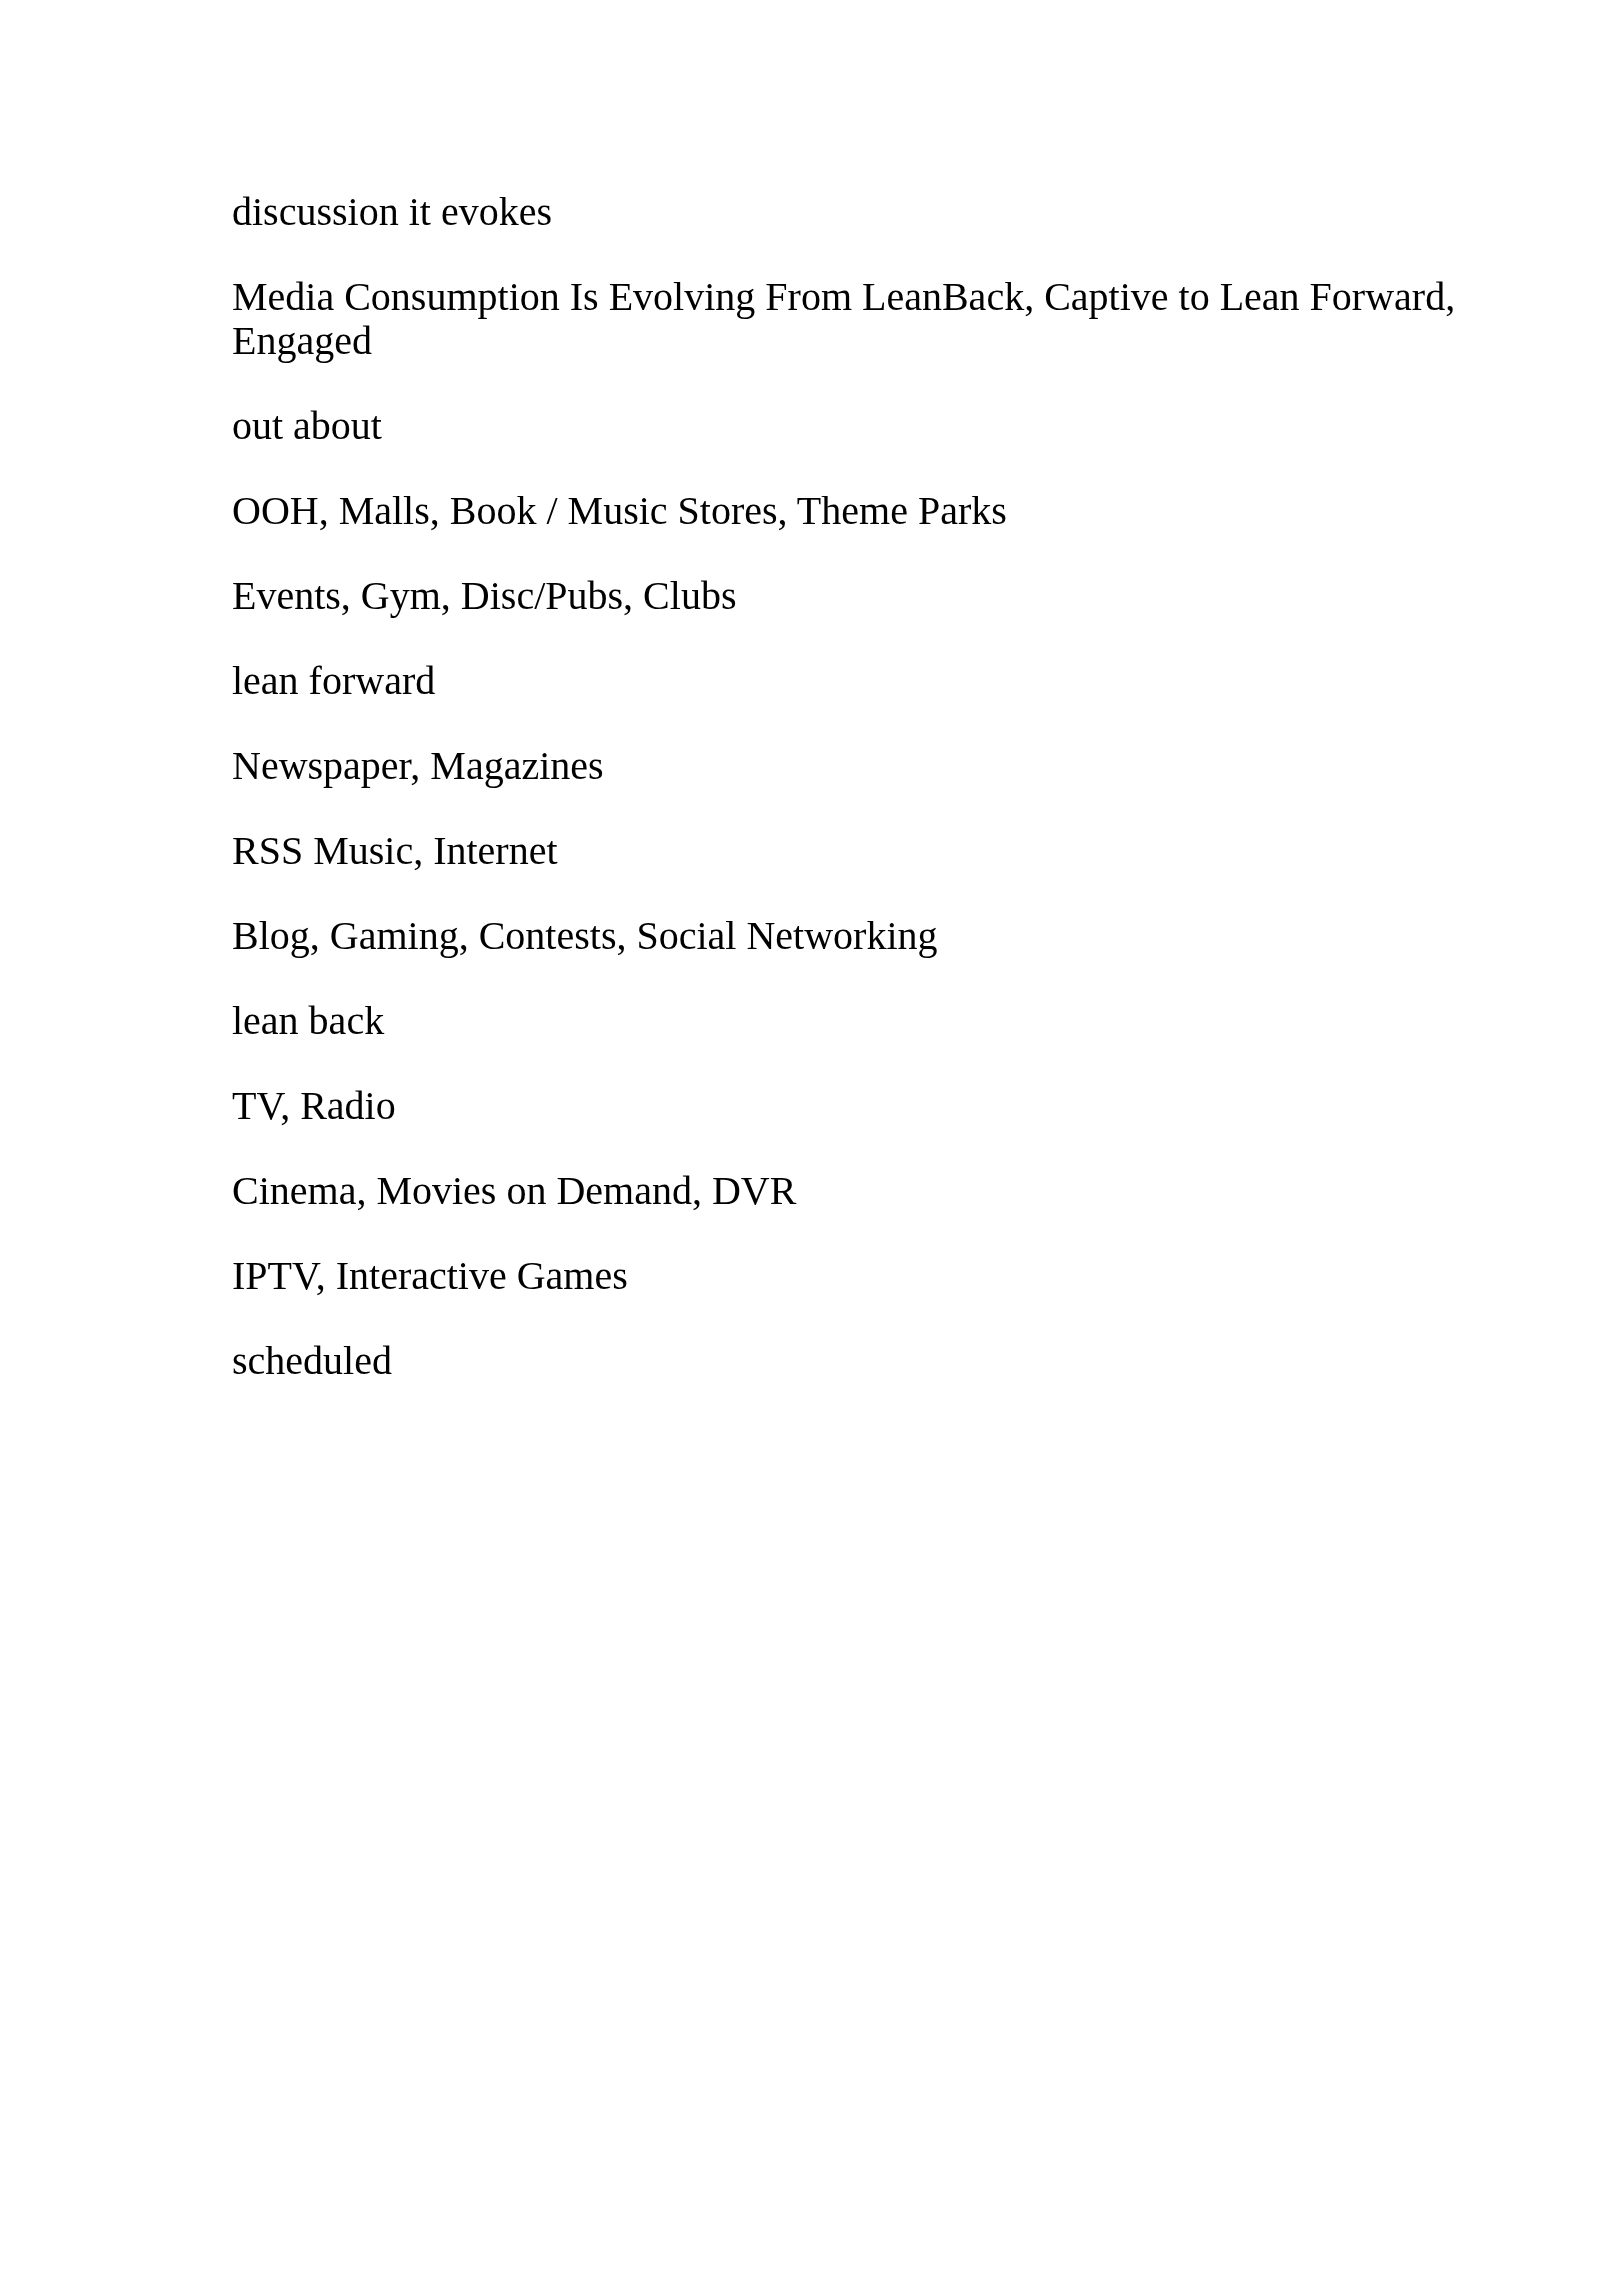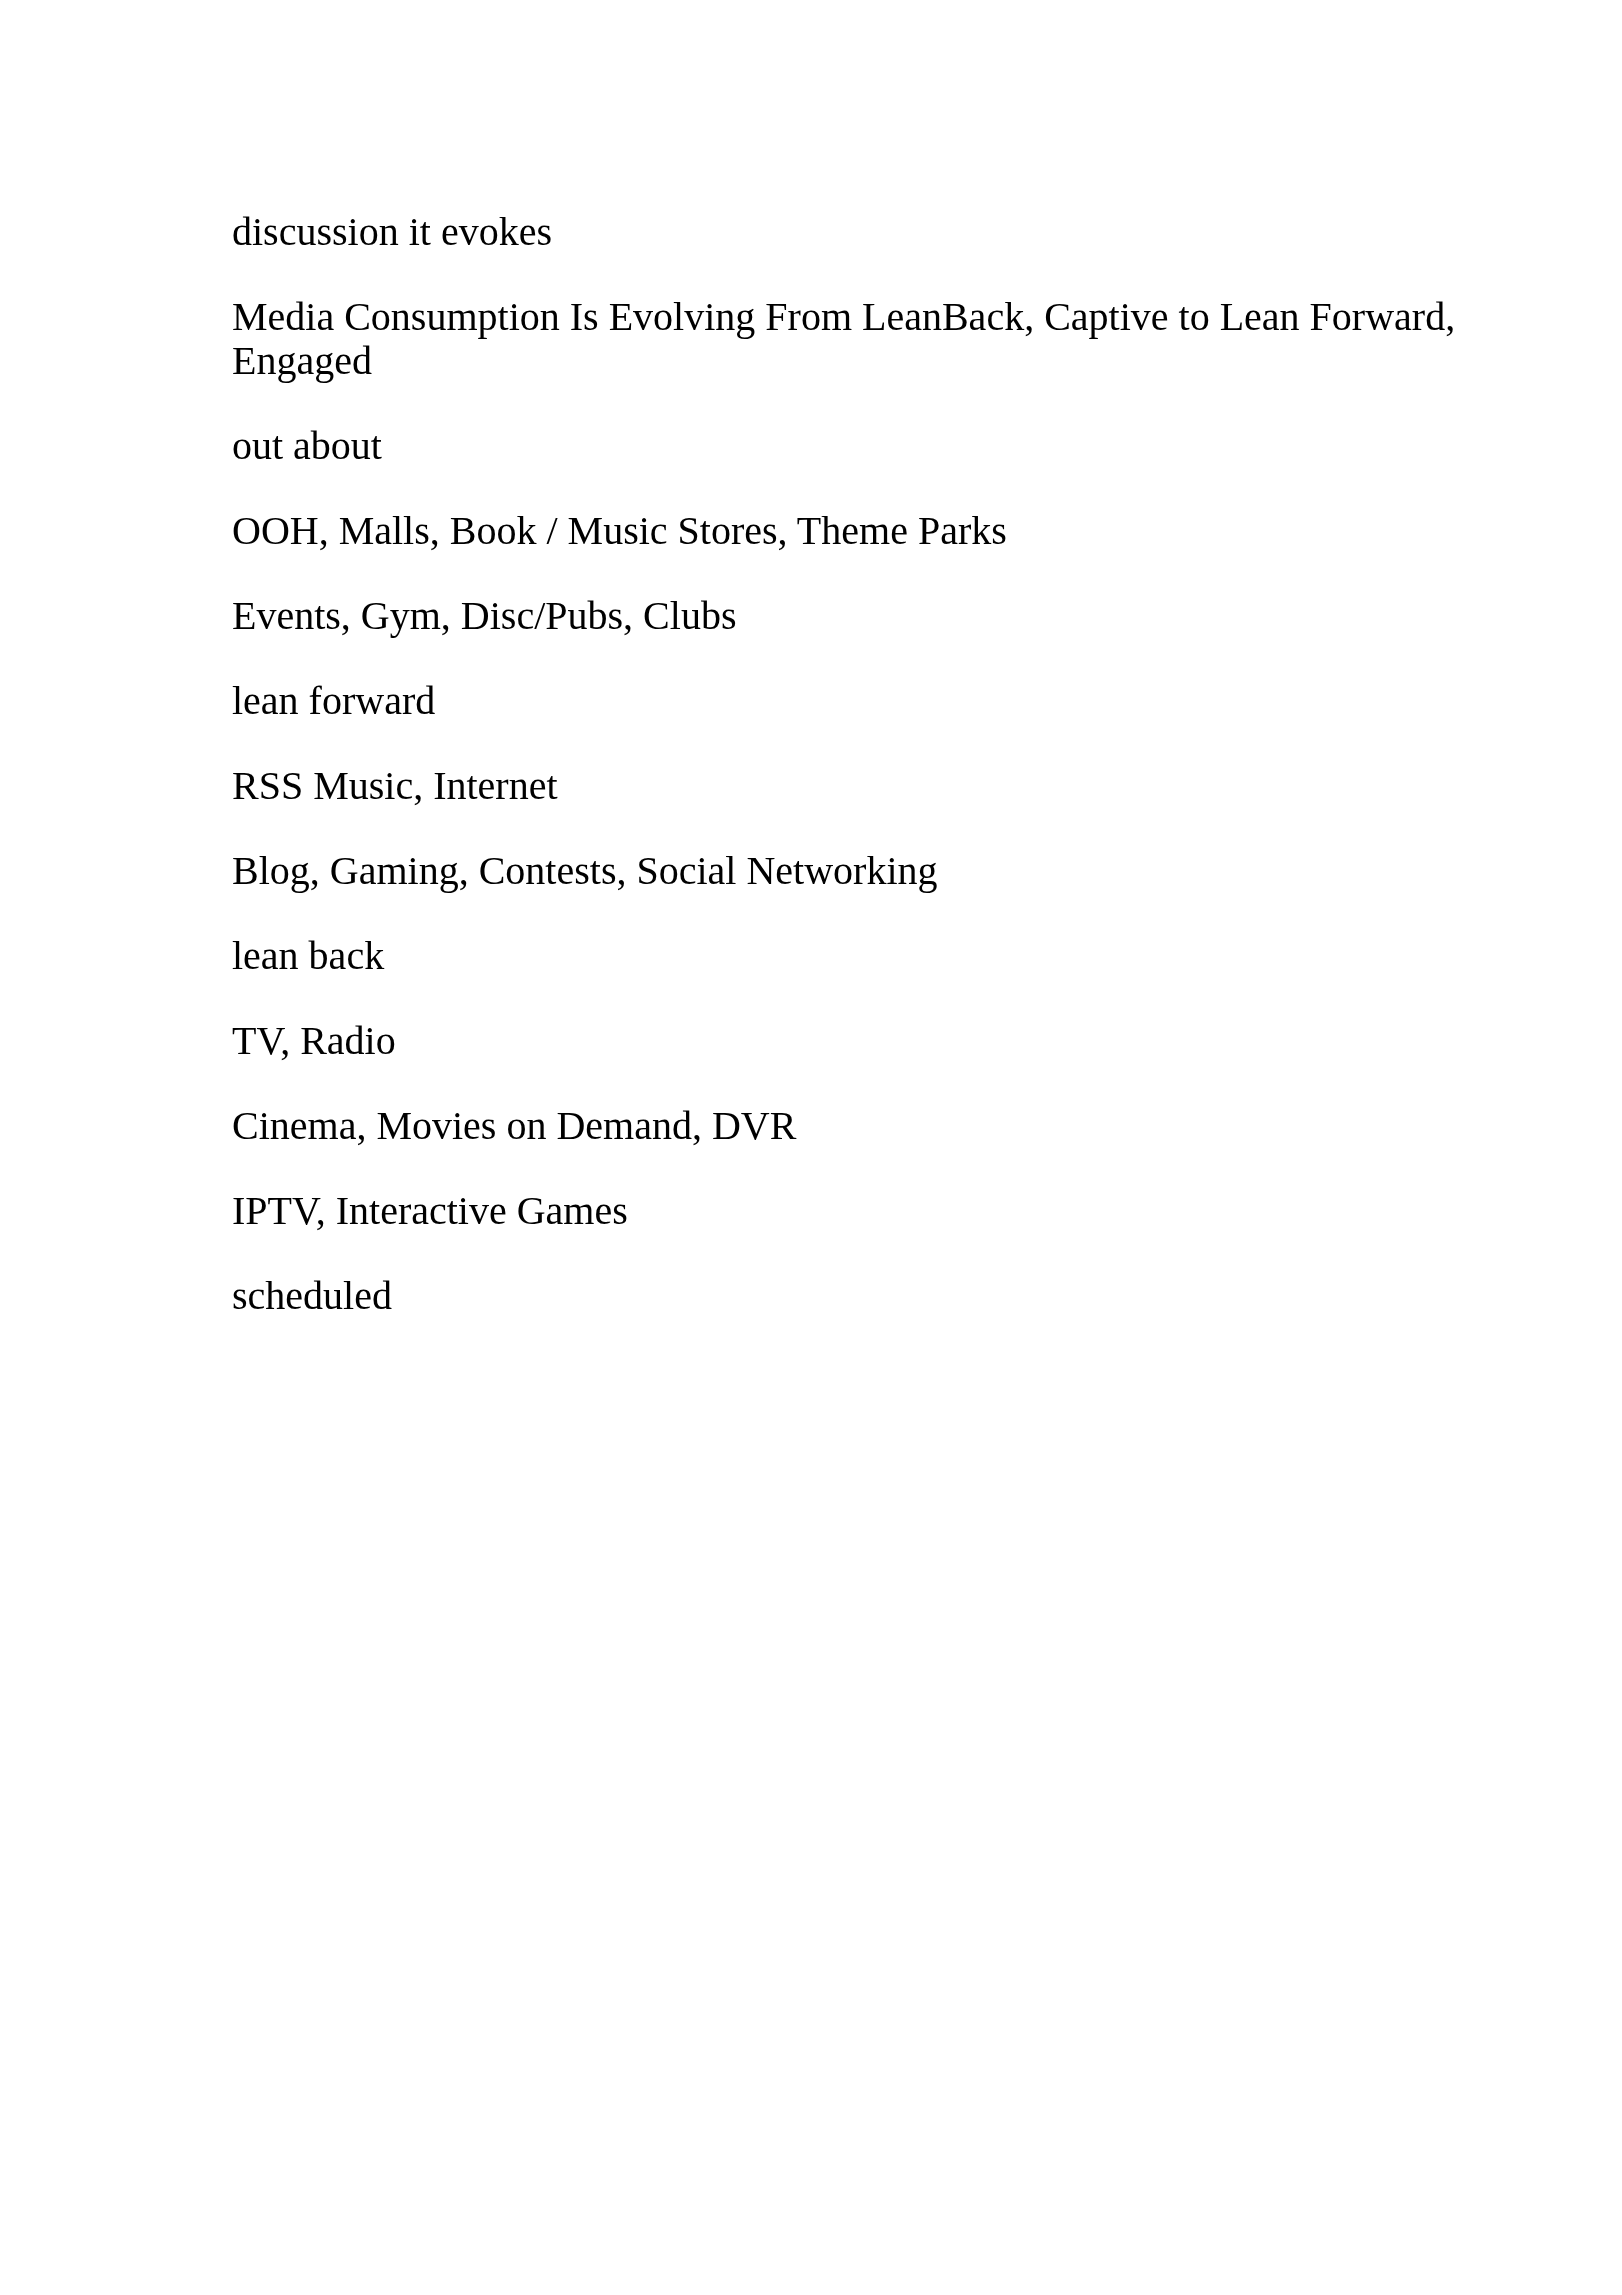--- a/index.html
+++ b/index.html
@@ -16,21 +16,20 @@
   .page {
     position: absolute;
     inset: 0;
     background: #ffffff;
   }
   .content {
     position: absolute;
     left: 232px;
     top: 190px;
     right: 48px;
-    margin-top: 20px;
   }
   p.para {
     margin: 0 0 41px 0;
     padding: 0;
     font-family: "Liberation Serif", serif;
     font-size: 40px;
     line-height: 44px;
     color: #000000;
     white-space: pre-line;
   }
@@ -39,20 +38,21 @@
 <body>
 
 <div class="page">
   <div class="content">
     <p class="para">discussion it evokes</p>
     <p class="para">Media Consumption Is Evolving From LeanBack, Captive to Lean Forward, Engaged</p>
     <p class="para">out about</p>
     <p class="para">OOH, Malls, Book / Music Stores, Theme Parks</p>
     <p class="para">Events, Gym, Disc/Pubs, Clubs</p>
     <p class="para">lean forward</p>
+    <p class="para">Newspaper, Magazines</p>
     <p class="para">RSS Music, Internet</p>
     <p class="para">Blog, Gaming, Contests, Social Networking</p>
     <p class="para">lean back</p>
     <p class="para">TV, Radio</p>
     <p class="para">Cinema, Movies on Demand, DVR</p>
     <p class="para">IPTV, Interactive Games</p>
     <p class="para">scheduled</p>
   </div>
 </div>
 

